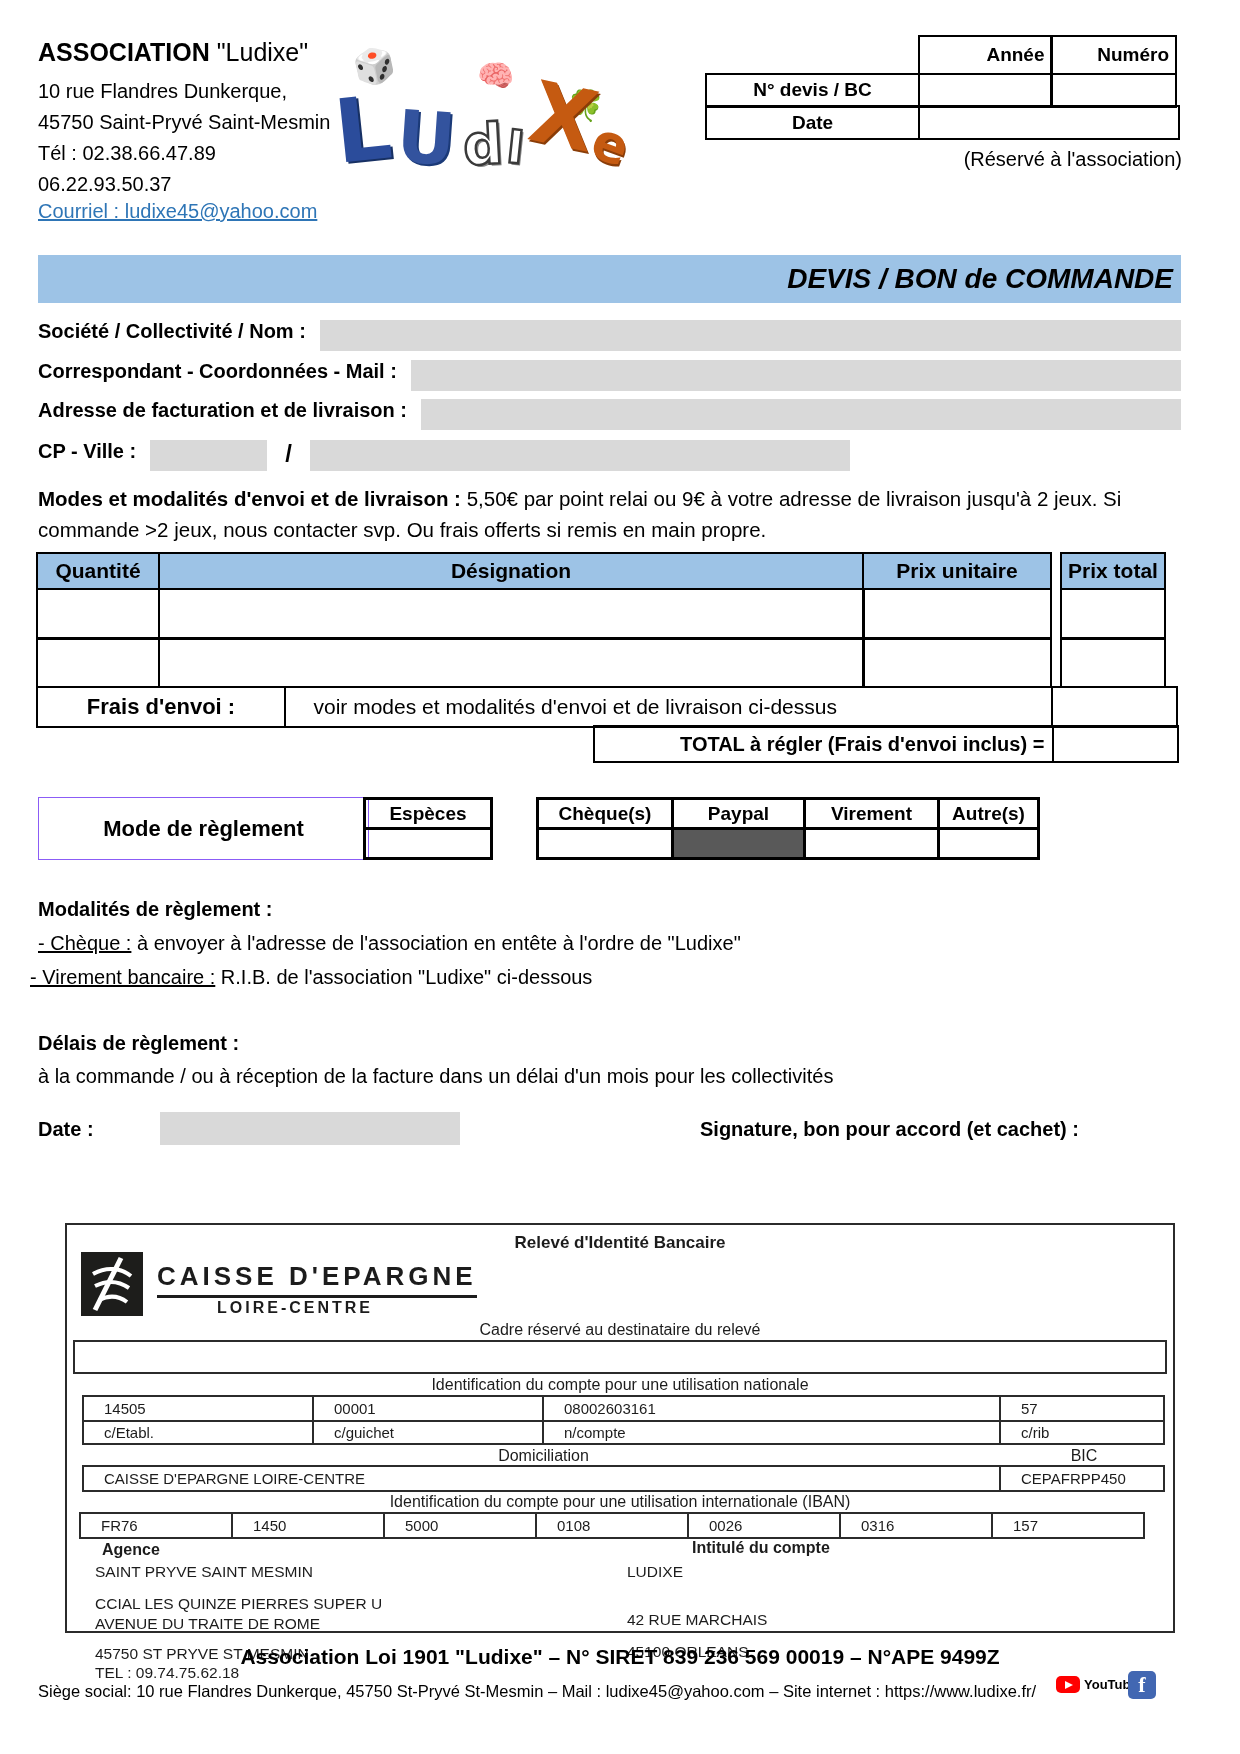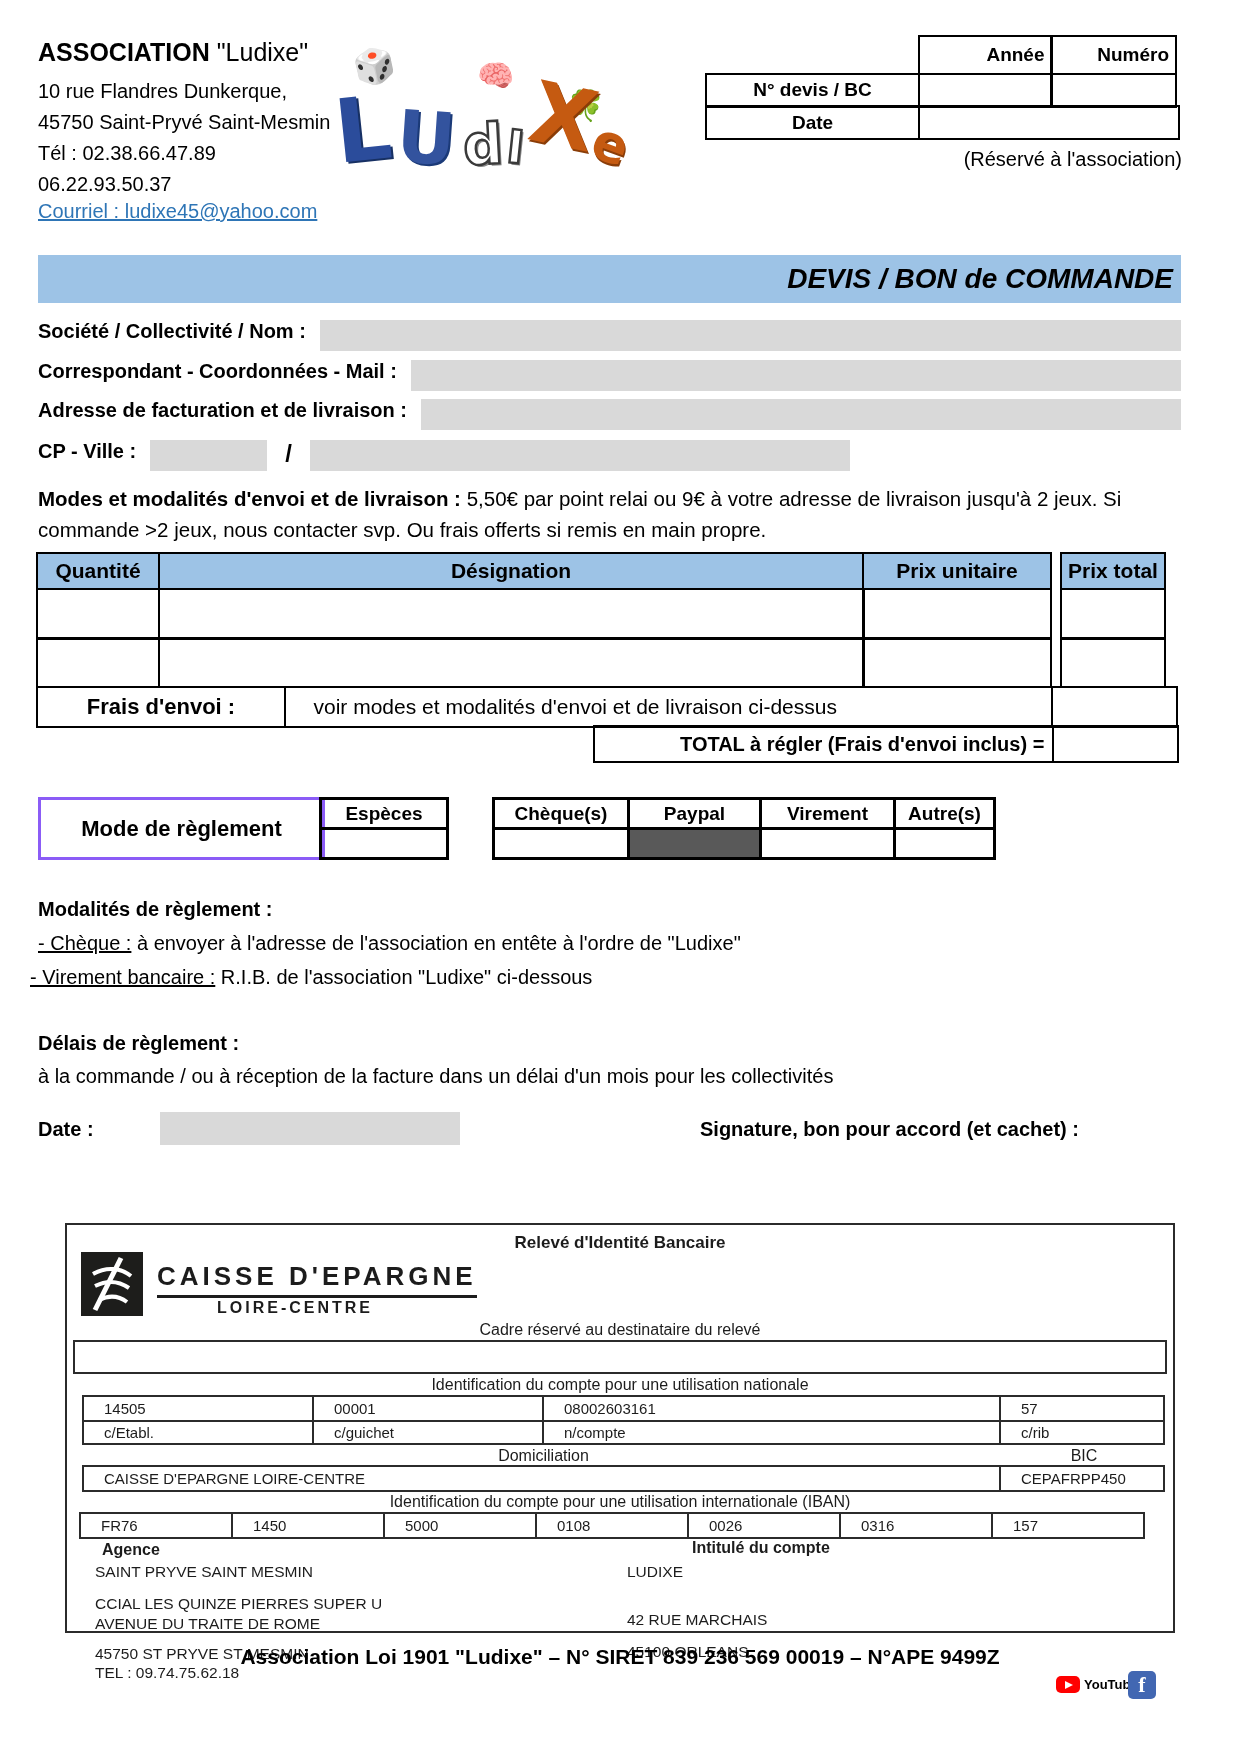--- a/index.html
+++ b/index.html
@@ -64,21 +64,21 @@
   .r1 { height:52px; } .r2 { height:51px; }
   .frais-lbl { width:250px; font-weight:bold; font-size:22px; height:42px; }
   .frais-txt { width:769.5px; font-size:21px; height:42px; justify-content:flex-start; padding-left:28px; }
   .frais-val { width:127.5px; height:42px; }
   .total-row { margin-left:557px; }
   .total-lbl { width:462.5px; font-weight:bold; font-size:20px; height:38px; justify-content:flex-end; padding-right:8px; }
   .total-val { width:127.5px; height:38px; }
 
   
   .ptable { left:38px; top:797px; display:flex; }
-  .p-label { width:287px; border:3px solid #8b5cf6; display:flex; align-items:center; justify-content:center;
+  .p-label { width:331px; border:1px solid #8b5cf6; display:flex; align-items:center; justify-content:center;
              font-weight:bold; font-size:22px; }
   .p-cols { display:flex; flex-direction:column; margin-left:-3px; }
   .p-r { display:flex; }
   .p-c { border:3px solid #000; margin-left:-3px; height:33px; display:flex; align-items:center; justify-content:center;
          font-weight:bold; font-size:19px; }
   .p-c.mt3 { margin-top:-3px; }
   .pw0{width:130px;} .pw1{width:138px;margin-left:43px;} .pw2{width:135px;} .pw3{width:137px;} .pw4{width:103px;}
   .p-c.filled { background:#595959; }
 
   .sec-title { font-weight:bold; font-size:20px; }
@@ -321,19 +321,20 @@
       <div style="top:101px">TEL : 09.74.75.62.18</div>
     </div>
     <div class="abs rib-in-block">
       <div style="top:0">LUDIXE</div>
       <div style="top:48px">42 RUE MARCHAIS</div>
       <div style="top:80px">45100 ORLEANS</div>
     </div>
   </div>
 
   <div class="abs foot-legal">Association Loi 1901 "Ludixe" – N° SIRET 839 236 569 00019 – N°APE 9499Z</div>
+  <div class="abs foot-contact">Siège social: 10 rue Flandres Dunkerque, 45750 St-Pryvé St-Mesmin – Mail : ludixe45@yahoo.com  –  Site internet : https://www.ludixe.fr/</div>
   <div class="abs yt">
     <span class="yt-btn"></span>
     <span class="yt-text">YouTube</span>
   </div>
   <div class="abs fb">f</div>
 
 </div>
 
 </body></html>

